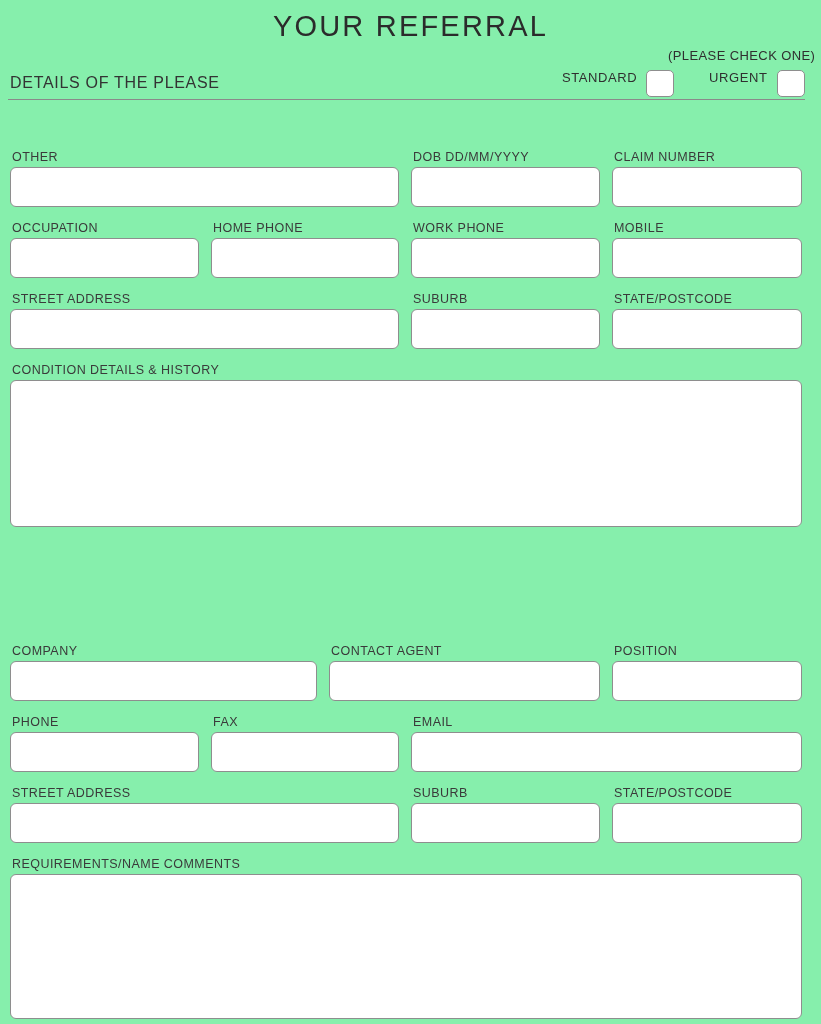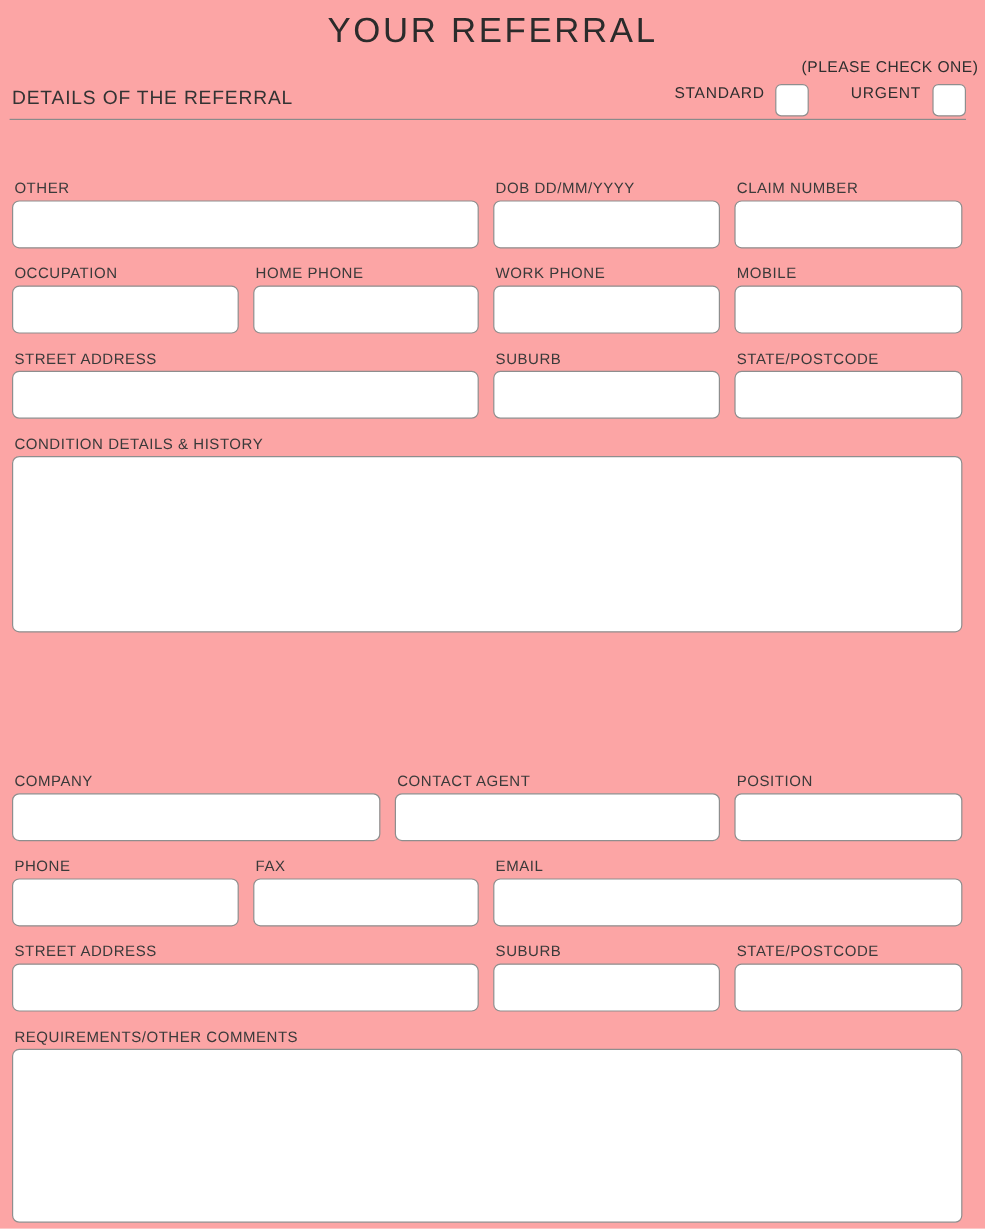--- a/index.html
+++ b/index.html
@@ -8,21 +8,21 @@
     width: 821px;
     height: 1024px;
     background: #ffffff;
     font-family: "Liberation Sans", sans-serif;
   }
 
   .page {
     position: relative;
     width: 821px;
     height: 1024px;
-    background: #fca5a5;
+    background: #86efac;
     overflow: hidden;
   }
 
   
   .form-title {
     position: absolute;
     left: 0;
     top: 10px;
     width: 821px;
     text-align: center;
@@ -123,21 +123,21 @@
   textarea.field-box { line-height: 1.45; }
 </style>
 </head>
 <body>
 
 <div class="page">
 
   <div class="form-title">YOUR REFERRAL</div>
 
   <div class="section-band" style="top: 60px; height: 40px;">
-    <div class="section-title">DETAILS OF THE REFERRAL</div>
+    <div class="section-title">DETAILS OF THE PLEASE</div>
     <div class="section-rule"></div>
   </div>
 
   <div class="check-note" style="left: 668px; top: 48px;">(PLEASE CHECK ONE)</div>
 
   <div class="check-group" style="left: 562px; top: 70px;">
     <span class="check-label">STANDARD</span>
     <span class="check-box"></span>
   </div>
 
@@ -241,17 +241,17 @@
     <span class="field-label">SUBURB</span>
     <input class="field-box h-input" type="text" placeholder="" style="">
   </div>
 
   <div class="field" style="left: 612px; top: 786px; width: 190px;">
     <span class="field-label">STATE/POSTCODE</span>
     <input class="field-box h-input" type="text" placeholder="" style="">
   </div>
 
   <div class="field" style="left: 10px; top: 857px; width: 792px;">
-    <span class="field-label">REQUIREMENTS/OTHER COMMENTS</span>
+    <span class="field-label">REQUIREMENTS/NAME COMMENTS</span>
     <textarea class="field-box" style="height: 145px;" placeholder=""></textarea>
   </div>
 
 </div>
 
 </body></html>

